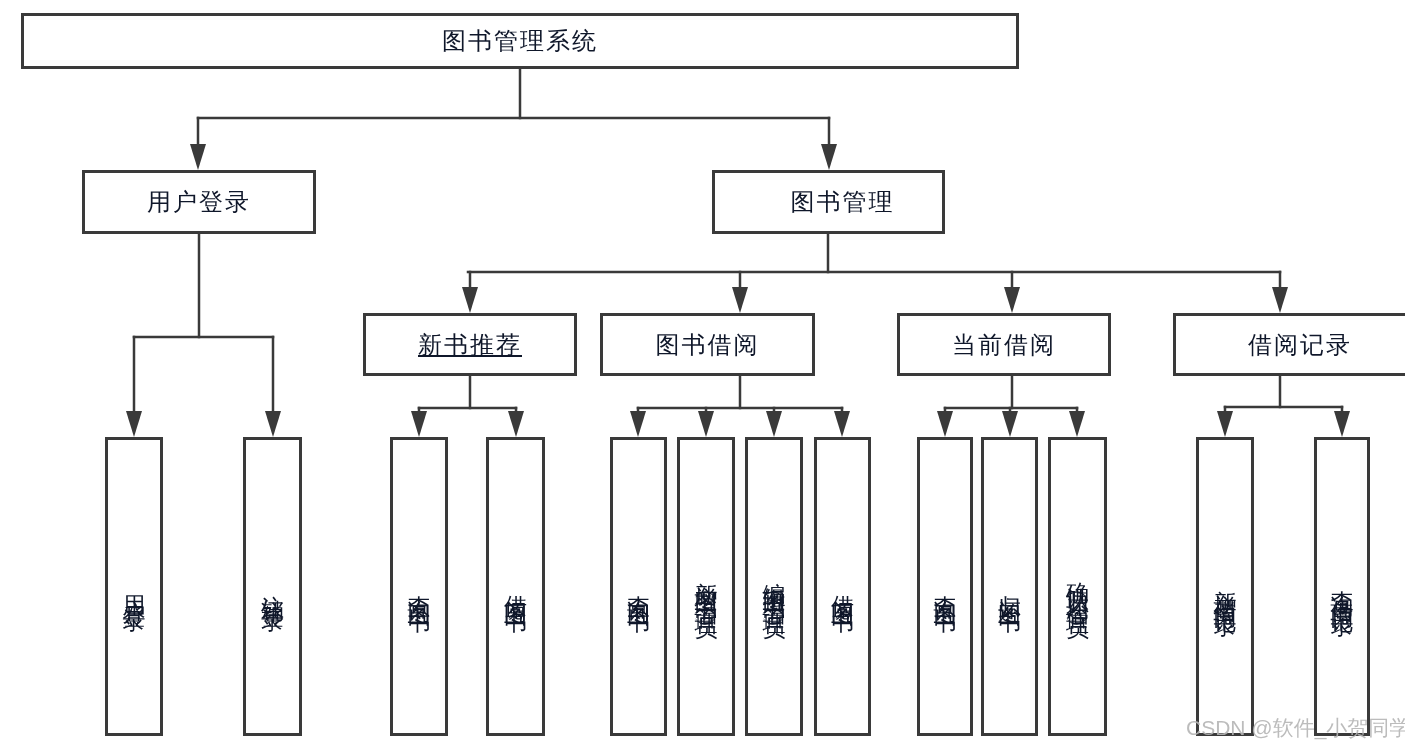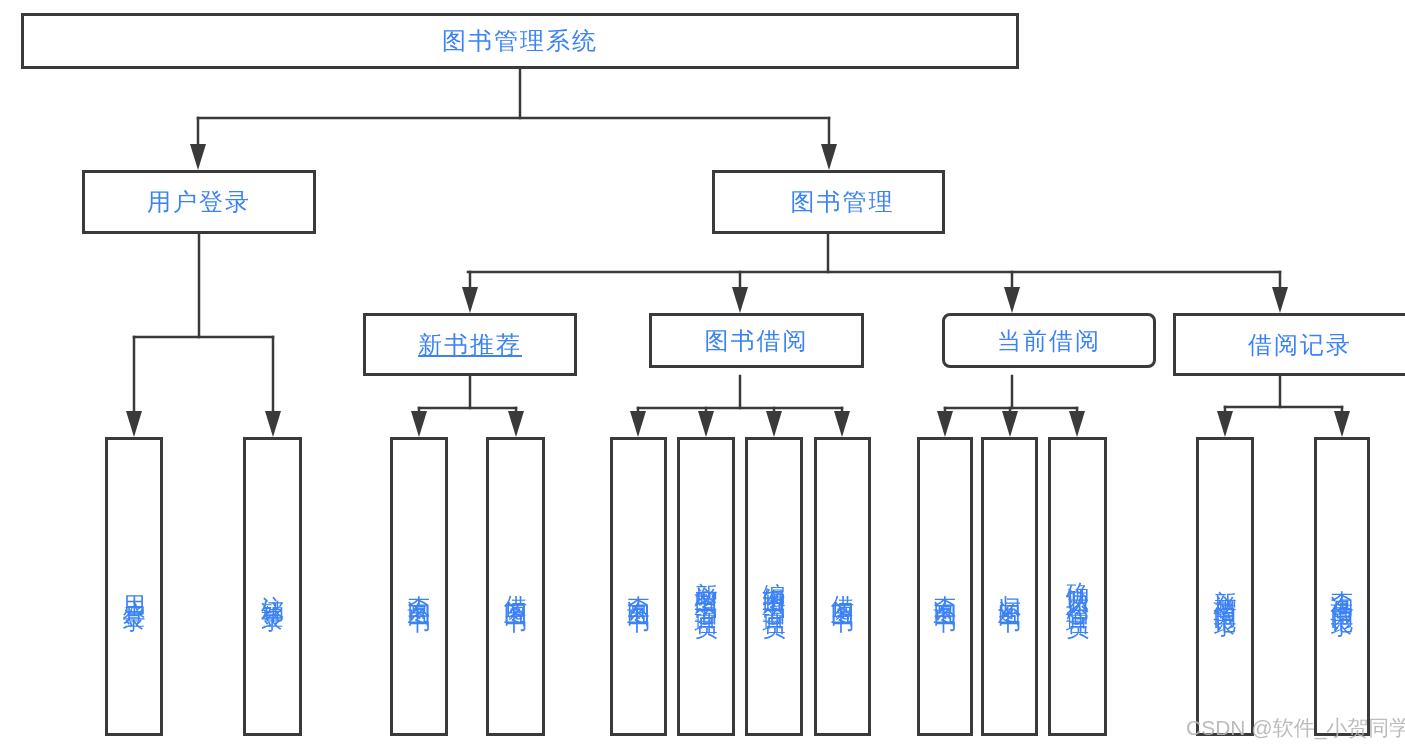--- a/index.html
+++ b/index.html
@@ -10,41 +10,41 @@
     background: #ffffff;
     font-family: "Liberation Sans", sans-serif;
     overflow: hidden;
   }
   svg.wires { position: absolute; left: 0; top: 0; }
   .node {
     position: absolute;
     box-sizing: border-box;
     border: 3px solid #3a3a3a;
     background: #ffffff;
-    color: #3b82f6;
+    color: #0f172a;
     display: flex;
     align-items: center;
     justify-content: center;
     text-align: center;
   }
   .h-node { font-size: 24px; letter-spacing: 2px; white-space: nowrap; }
   .v-node {
     writing-mode: vertical-rl;
     text-orientation: mixed;
     font-size: 23px;
     letter-spacing: 5px;
     line-height: 1;
   }
   
   .p-root      { left: 21px;   top: 13px;  width: 998px; height: 56px; }
   .p-user      { left: 82px;   top: 170px; width: 234px; height: 64px; }
   .p-mgmt      { left: 712px;  top: 170px; width: 233px; height: 64px; padding-left: 28px; }
   .p-rec       { left: 363px;  top: 313px; width: 214px; height: 63px; text-decoration: underline; }
-  .p-bor       { left: 649px;  top: 313px; width: 215px; height: 55px; }
-  .p-cur       { left: 942px;  top: 313px; width: 214px; height: 55px; border-radius: 8px; }
+  .p-bor       { left: 600px;  top: 313px; width: 215px; height: 63px; }
+  .p-cur       { left: 897px;  top: 313px; width: 214px; height: 63px; }
   .p-rcd       { left: 1173px; top: 313px; width: 254px; height: 63px; }
   .p-user-1    { left: 105px;  top: 437px; width: 58px;  height: 299px; }
   .p-user-2    { left: 243px;  top: 437px; width: 59px;  height: 299px; }
   .p-rec-1     { left: 390px;  top: 437px; width: 58px;  height: 299px; }
   .p-rec-2     { left: 486px;  top: 437px; width: 59px;  height: 299px; }
   .p-bor-1     { left: 610px;  top: 437px; width: 57px;  height: 299px; }
   .p-bor-2     { left: 677px;  top: 437px; width: 58px;  height: 299px; }
   .p-bor-3     { left: 745px;  top: 437px; width: 58px;  height: 299px; }
   .p-bor-4     { left: 814px;  top: 437px; width: 57px;  height: 299px; }
   .p-cur-1     { left: 917px;  top: 437px; width: 56px;  height: 299px; }

